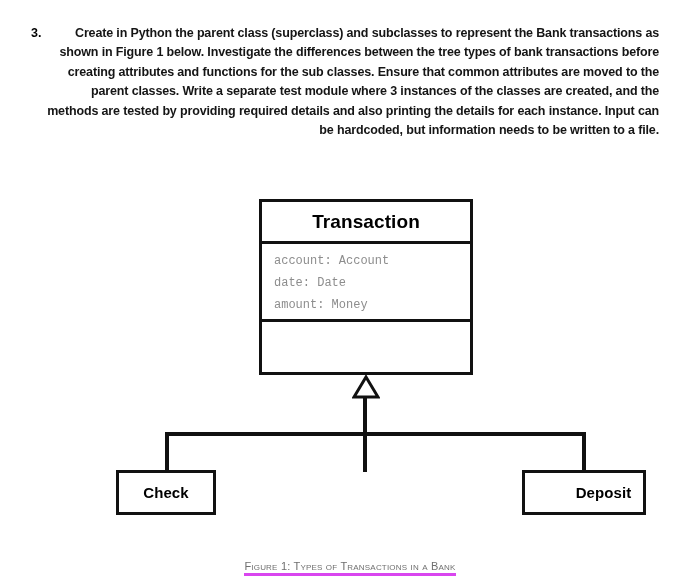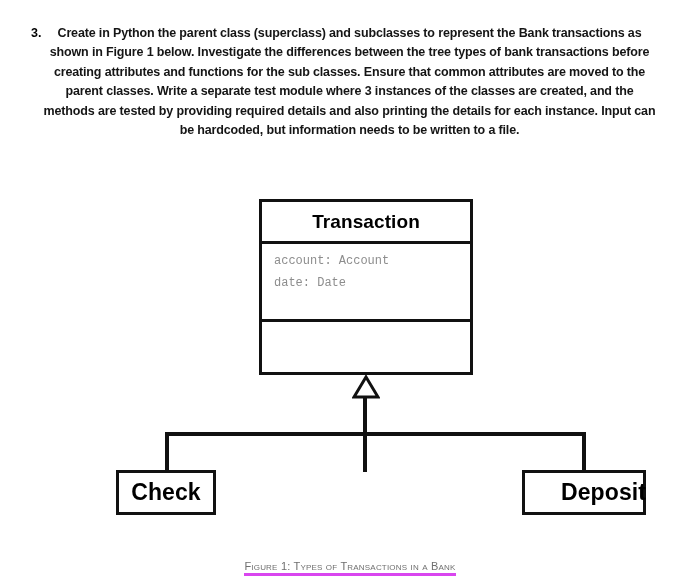--- a/index.html
+++ b/index.html
@@ -34,21 +34,21 @@
     line-height: 19.4px;
     color: #000000;
     flex: none;
   }
   #question-text {
     width: 619px;
     font-size: 12.5px;
     line-height: 19.4px;
     font-weight: 600;
     color: #151515;
-    text-align: center;
+    text-align: right;
     letter-spacing: -0.15px;
   }
 
   
   #diagram {
     position: absolute;
     left: 0;
     top: 0;
     width: 700px;
     height: 444px;
@@ -140,21 +140,21 @@
   .subclass-box {
     position: absolute;
     border: 3px solid #111111;
     box-sizing: border-box;
     background: #ffffff;
     display: flex;
     align-items: center;
     justify-content: center;
   }
   .subclass-label {
-    font-size: 23px;
+    font-size: 15px;
     font-weight: 700;
     color: #000000;
     letter-spacing: 0.1px;
   }
   #check-class      { left: 116px; top: 470px; width: 100px; height: 45px; }
   #withdrawal-class { left: 286px; top: 470px; width: 175px; height: 45px; }
   #deposit-class    { left: 522px; top: 470px; width: 124px; height: 45px; padding-left: 39px; }
 
   
   #figure-caption {
@@ -184,20 +184,21 @@
 
 <div id="diagram">
 
   <div id="transaction-class">
     <div id="transaction-name-compartment">
       <span id="transaction-class-name">Transaction</span>
     </div>
     <div id="transaction-attributes-compartment">
       <div class="uml-attribute">account: Account</div>
       <div class="uml-attribute">date: Date</div>
+      <div class="uml-attribute">amount: Money</div>
     </div>
     <div id="transaction-operations-compartment"></div>
   </div>
 
   <svg id="inheritance-triangle" viewBox="0 0 28 24">
     <polygon points="14,2 26,22 2,22" fill="#ffffff" stroke="#111111" stroke-width="3" stroke-linejoin="miter"></polygon>
   </svg>
   <div id="inheritance-stem"></div>
   <div id="generalization-bus"></div>
   <div class="drop-line" id="drop-line-check"></div>

